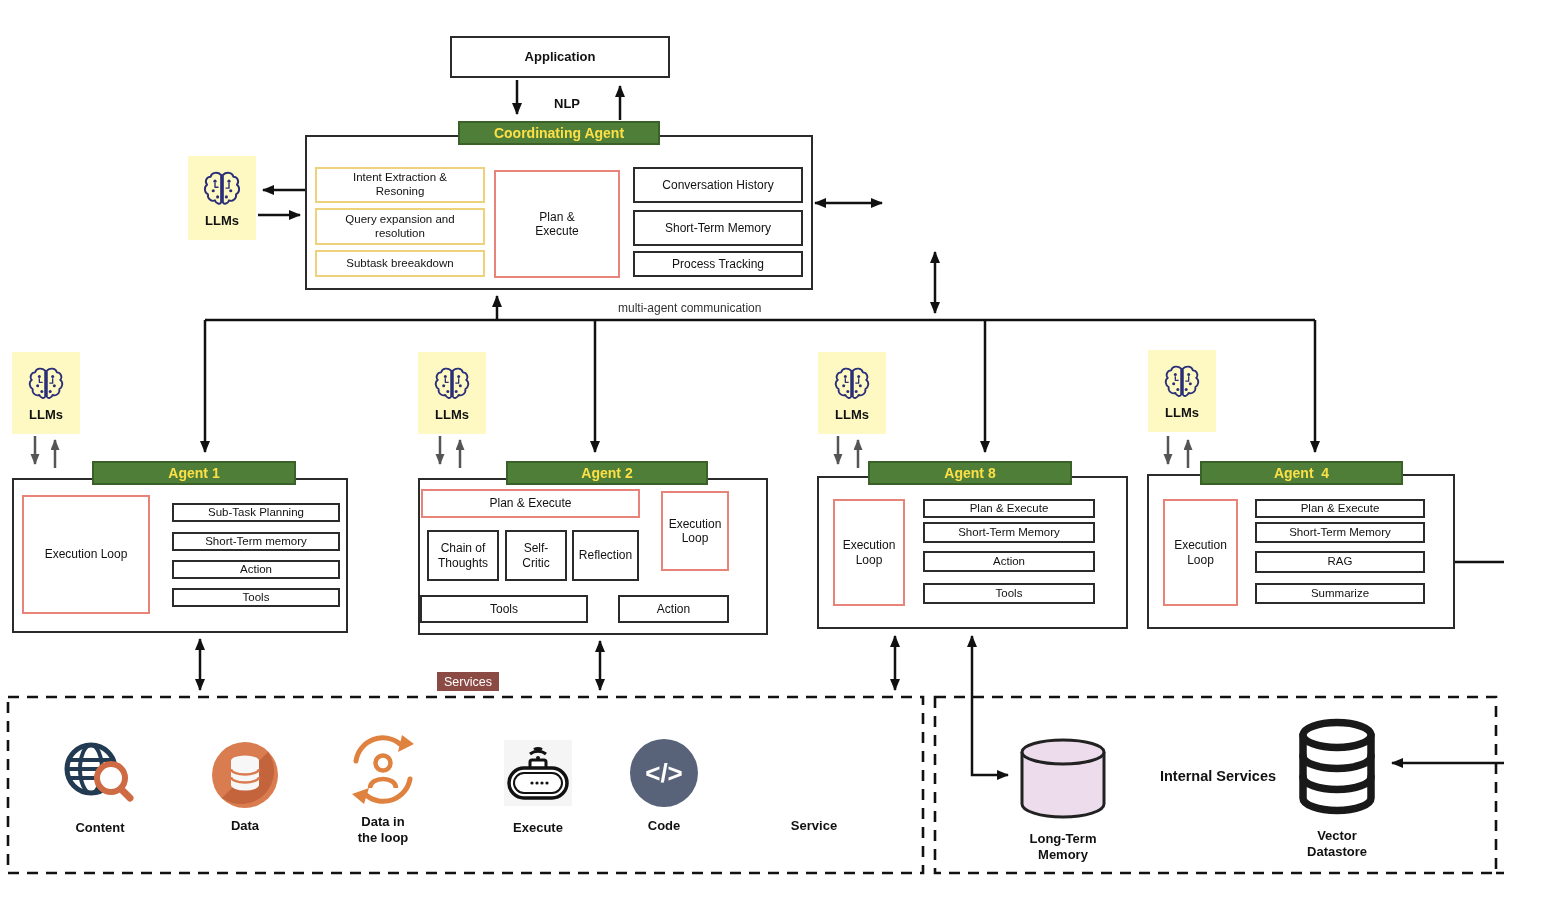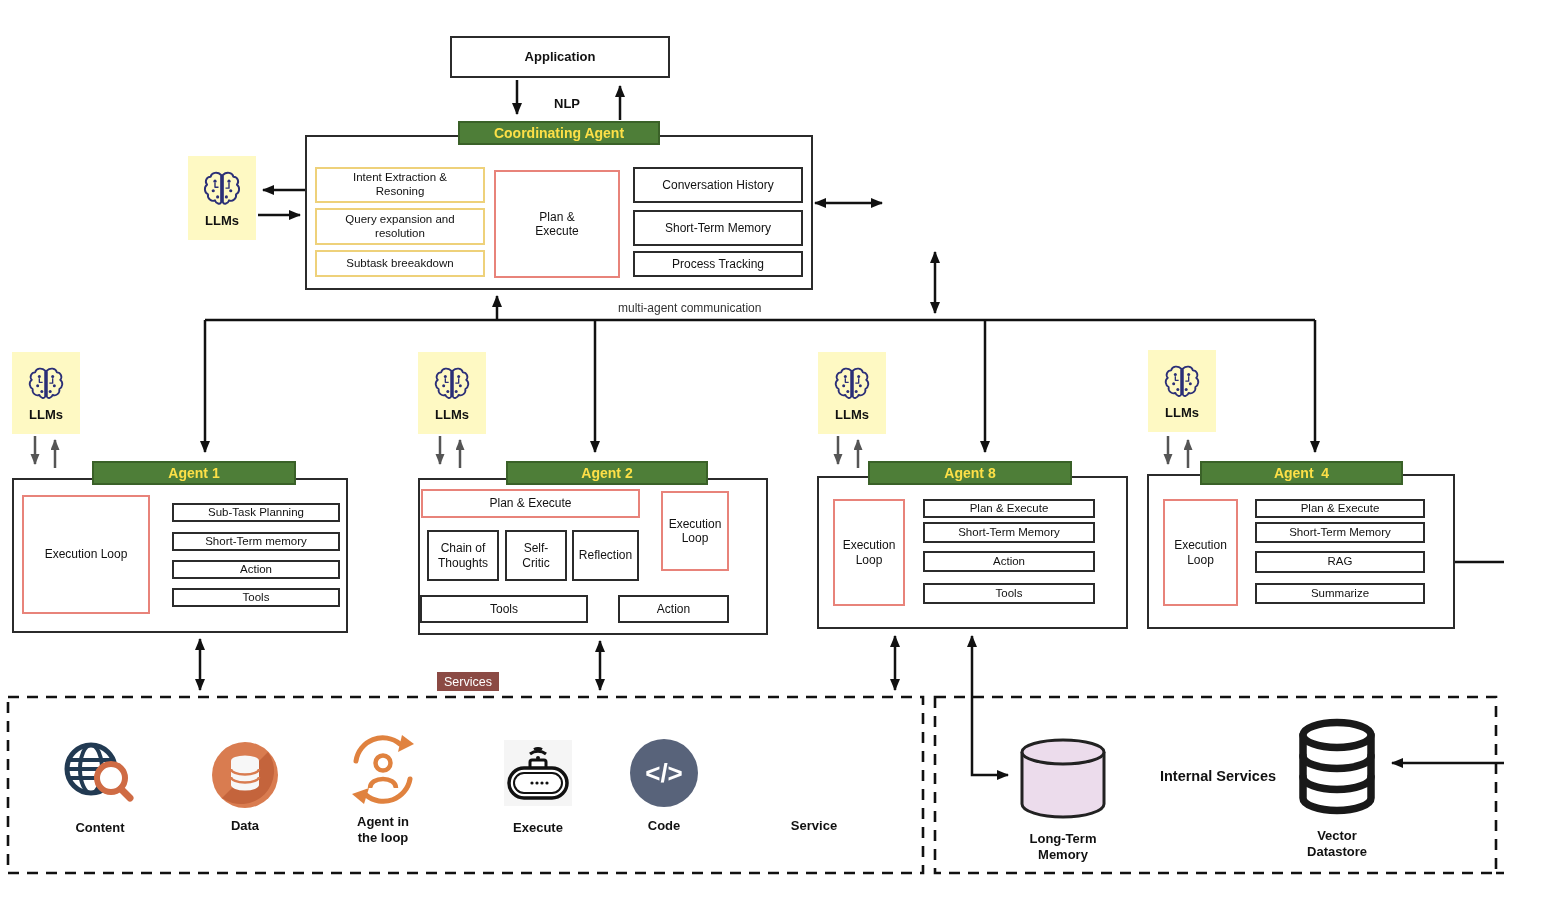--- a/index.html
+++ b/index.html
@@ -301,21 +301,21 @@
         <path d="M66,48 A27,27 0 0 1 22,64"></path>
       </g>
       <polygon points="58,4 70,13 54,21" fill="#e0823f"></polygon>
       <polygon points="20,73 8,63 25,57" fill="#e0823f"></polygon>
       <g stroke="#e0823f" fill="none" stroke-width="4.5">
         <circle cx="39" cy="32" r="7.5"></circle>
         <path d="M26,57 C26,45 52,45 52,57"></path>
       </g>
     </svg>
   </div>
-  <div class="caption pre" style="left:340px;top:814px;width:86px;">Agent in
+  <div class="caption pre" style="left:340px;top:814px;width:86px;">Data in
 the loop</div>
 
   <div class="iconwrap" style="left:504px;top:740px;width:68px;height:66px;background:#f5f5f5;">
     <svg width="68" height="66" viewBox="0 0 68 66">
       <g stroke="#111" fill="none">
         <path d="M26,14 a13,13 0 0 1 16,0" stroke-width="3"></path>
         <path d="M30,9.5 a8.5,8.5 0 0 1 8,0" stroke-width="3"></path>
         <circle cx="34" cy="18" r="2" fill="#111" stroke="none"></circle>
         <rect x="26" y="20" width="16" height="11" rx="2" stroke-width="3" fill="#fff"></rect>
         <rect x="5" y="28" width="58" height="30" rx="15" stroke-width="3.5" fill="#fff"></rect>

